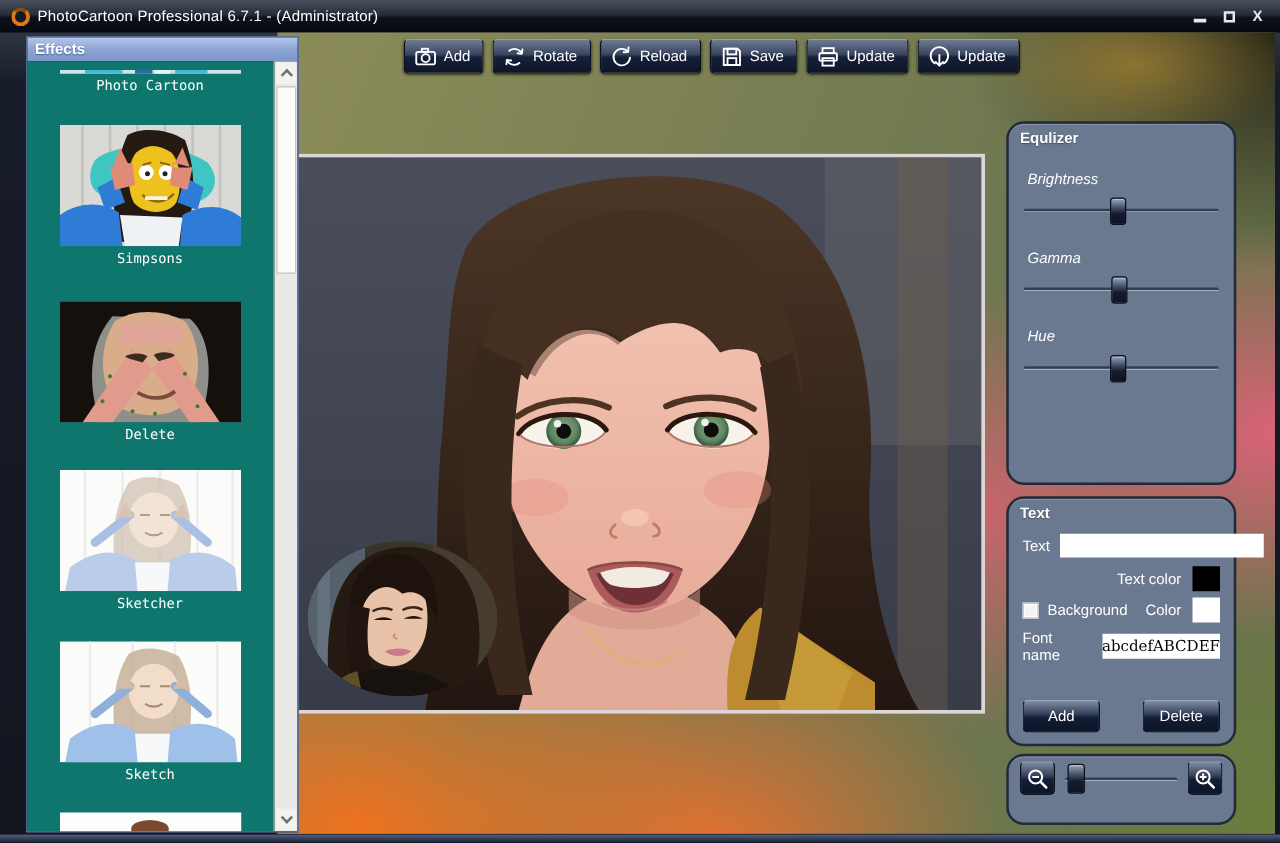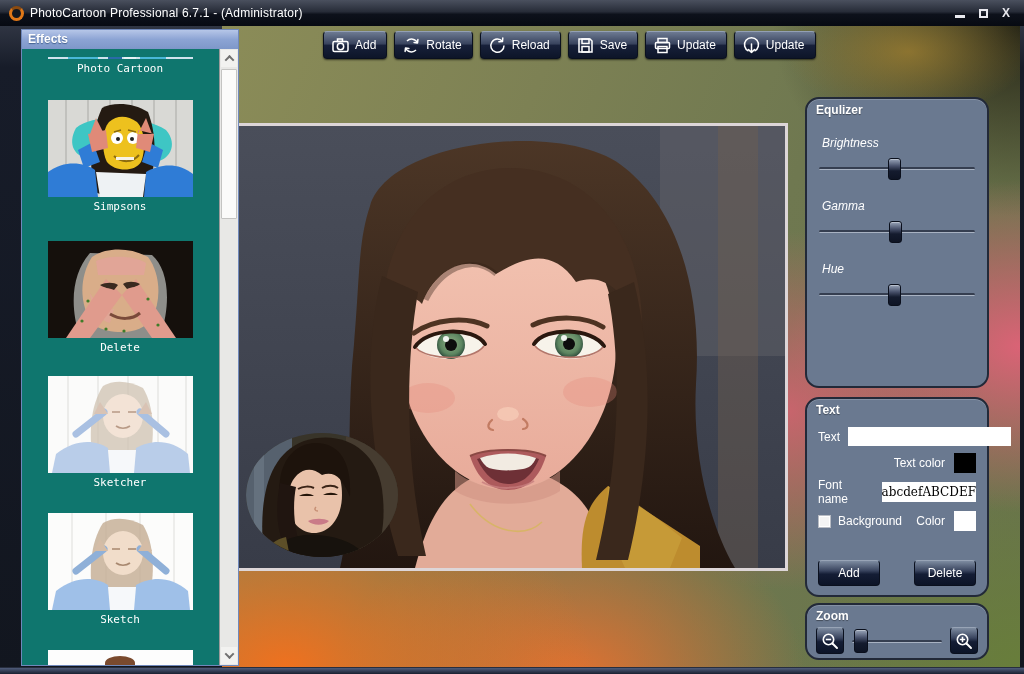--- a/index.html
+++ b/index.html
@@ -330,38 +330,37 @@
       <div class="panel-title">Text</div>
       <div class="t-row" style="margin-top:10px">
         <span class="t-label">Text</span>
         <input class="t-input" type="text" value="" style="">
       </div>
       <div class="t-row" style="margin-top:7px; justify-content:flex-end; gap:9px">
         <span class="t-label">Text color</span>
         <div class="swatch sw-black"></div>
       </div>
       <div class="t-row" style="margin-top:5px">
-        <span class="t-label">Font name</span>
-        <div class="fontname">abcdefABCDEF</div>
-      </div>
-      <div class="t-row" style="margin-top:5px">
         <div class="checkbox"></div>
         <span class="t-label">Background</span>
         <span style="flex:1"></span>
         <span class="t-label" style="margin-right:9px">Color</span>
         <div class="swatch sw-white"></div>
       </div>
+      <div class="t-row" style="margin-top:5px">
+        <span class="t-label">Font name</span>
+        <div class="fontname">abcdefABCDEF</div>
+      </div>
       <div class="t-buttons">
         <button class="btn-dark">Add</button>
         <button class="btn-dark">Delete</button>
       </div>
     </div>
 
     <div class="panel p-zoom">
-      <div class="panel-title">Zoom</div>
       <div class="zoom-row">
         <button class="zbtn">
           <svg viewBox="0 0 18 18">
             <circle cx="7.5" cy="7.5" r="5.2" fill="none" stroke="#fff" stroke-width="1.6"></circle>
             <path d="M11.5 11.5 L16 16" stroke="#fff" stroke-width="2" stroke-linecap="round"></path>
             <path d="M4.8 7.5 h5.4" stroke="#fff" stroke-width="1.6"></path>
           </svg>
         </button>
         <div class="zoom-slider">
           <div class="track"></div>

